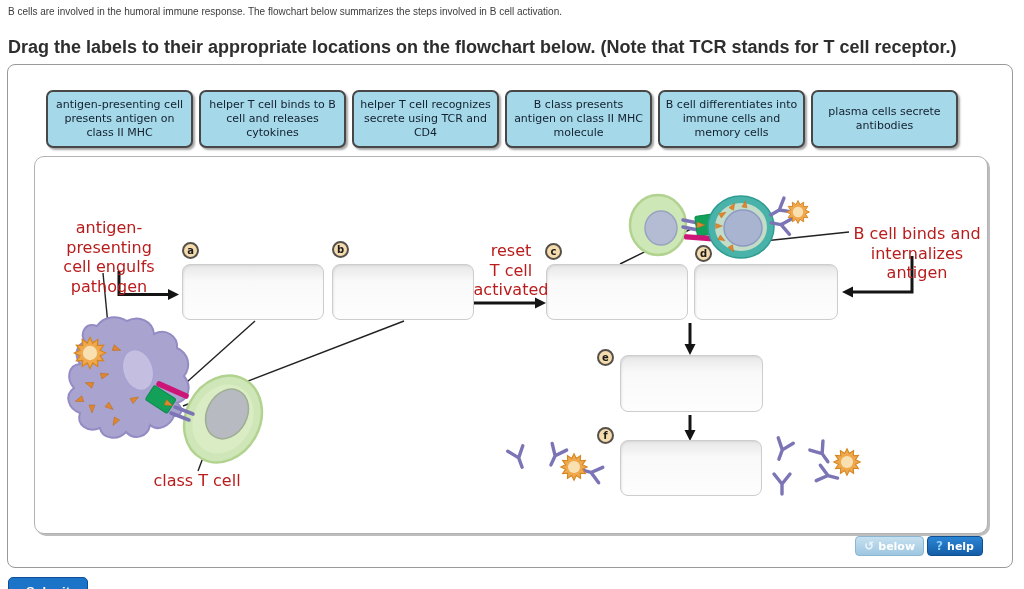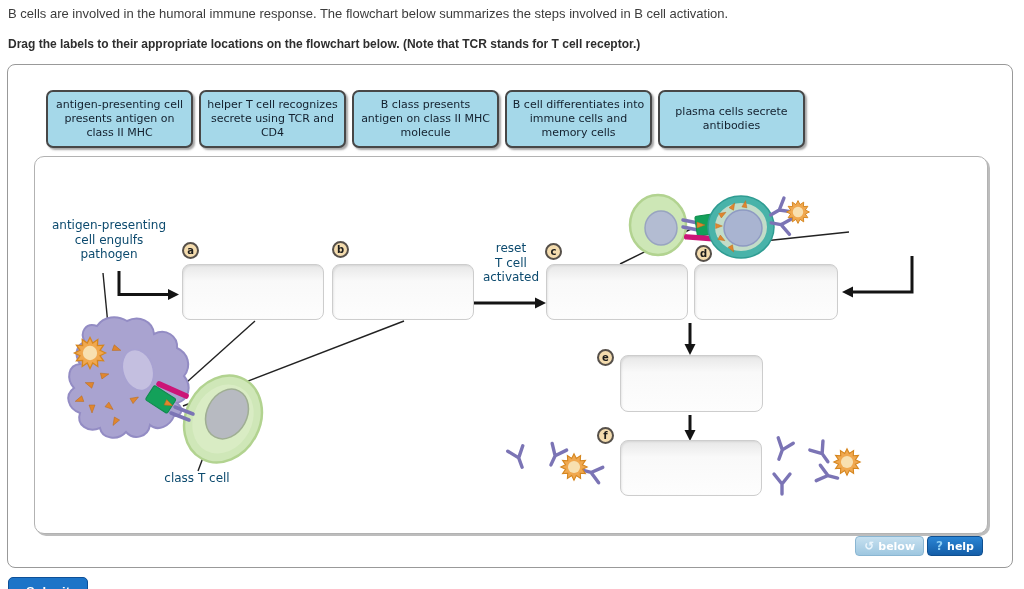--- a/index.html
+++ b/index.html
@@ -1,21 +1,21 @@
 <!DOCTYPE html>
 <html><head>
 <meta charset="utf-8">
 <style>
   html,body{margin:0;padding:0;}
   body{
     width:1024px;height:589px;position:relative;overflow:hidden;
     background:#fff;font-family:"Liberation Sans",sans-serif;
   }
-  .hdr1{position:absolute;left:8px;top:6px;font-size:13px;color:#3c3c3c;}
-  .hdr2{position:absolute;left:8px;top:37px;font-size:12px;font-weight:bold;color:#2e2e2e;}
+  .hdr1{position:absolute;left:8px;top:6px;font-size:10px;color:#3c3c3c;}
+  .hdr2{position:absolute;left:8px;top:37px;font-size:18px;font-weight:bold;color:#2e2e2e;}
 
   .panel{
     position:absolute;left:7px;top:64px;width:1006px;height:504px;
     border:1px solid #999;border-radius:8px;background:#fff;box-sizing:border-box;
   }
   .label-row{position:absolute;left:38px;top:25px;display:flex;gap:6px;}
   .label-chip{
     width:147px;height:58px;box-sizing:border-box;
     background:#a5d8e9;border:2px solid #474747;border-radius:7px;
     box-shadow:2px 2px 2px rgba(60,60,60,.45);
@@ -34,22 +34,22 @@
     background:linear-gradient(180deg,#e7e7e7 0%,#f9f9f9 30%,#fdfdfd 100%);
     box-shadow:inset 1px 1px 2px rgba(0,0,0,.08);
   }
   .letter-badge{
     position:absolute;width:17px;height:17px;box-sizing:border-box;border-radius:50%;
     background:#f4dcae;border:2px solid #56504a;color:#1c1c1c;
     font-family:"DejaVu Sans",sans-serif;font-size:10px;font-weight:bold;
     line-height:13px;text-align:center;z-index:5;
   }
   .flow-note{
-    position:absolute;font-family:"DejaVu Sans",sans-serif;font-size:12px;line-height:1.22;
-    color:#0c4a6e;white-space:pre-line;text-align:center;z-index:4;
+    position:absolute;font-family:"DejaVu Sans",sans-serif;font-size:16px;line-height:1.22;
+    color:#b91c1c;white-space:pre-line;text-align:center;z-index:4;
   }
   .controls{position:absolute;top:471px;right:29px;display:flex;gap:3px;}
   .btn{height:20px;box-sizing:border-box;border-radius:4px;display:flex;align-items:center;
        font-family:"DejaVu Sans",sans-serif;font-size:11px;font-weight:bold;color:#fff;
        padding:0 8px;gap:4px;cursor:pointer;}
   .btn-reset{background:linear-gradient(#c6e0f0,#9ec7e0);border:1px solid #8ab6d2;}
   .btn-reset .ico{color:#eaf5fc;font-size:12px;}
   .btn-help{background:linear-gradient(#2b85d4,#145ea8);border:1px solid #0f4f90;}
   .btn-help .ico{color:#8ecff5;font-size:12px;}
   .submit-btn{
@@ -61,20 +61,21 @@
 </head>
 <body>
 
 <div class="hdr1">B cells are involved in the humoral immune response. The flowchart below summarizes the steps involved in B cell activation.</div>
 <div class="hdr2">Drag the labels to their appropriate locations on the flowchart below. (Note that TCR stands for T cell receptor.)</div>
 
 <div class="panel">
 
   <div class="label-row">
     <div class="label-chip">antigen-presenting cell presents antigen on class II MHC</div>
+    <div class="label-chip">helper T cell binds to B cell and releases cytokines</div>
     <div class="label-chip">helper T cell recognizes secrete using TCR and CD4</div>
     <div class="label-chip">B class presents antigen on class II MHC molecule</div>
     <div class="label-chip">B cell differentiates into immune cells and memory cells</div>
     <div class="label-chip">plasma cells secrete antibodies</div>
   </div>
 
   <div class="flow-box">
 
     <svg class="flow-art" width="954" height="378" viewBox="0 0 954 378">
       <defs>
@@ -205,20 +206,22 @@
     <div class="letter-badge" style="left:660px;top:88px">d</div>
     <div class="letter-badge" style="left:562px;top:192px">e</div>
     <div class="letter-badge" style="left:562px;top:270px">f</div>
 
     <div class="flow-note" style="left:6px;top:61px;width:136px">antigen-presenting
 cell engulfs
 pathogen</div>
     <div class="flow-note" style="left:437px;top:84px;width:78px">reset
 T cell
 activated</div>
+    <div class="flow-note" style="left:808px;top:67px;width:148px">B cell binds and
+internalizes antigen</div>
     <div class="flow-note" style="left:110px;top:314px;width:104px">class T cell</div>
   </div>
 
   <div class="controls">
     <div class="btn btn-reset">
       <span class="ico">↺</span>
       <span>below</span>
     </div>
     <div class="btn btn-help">
       <span class="ico">?</span>

